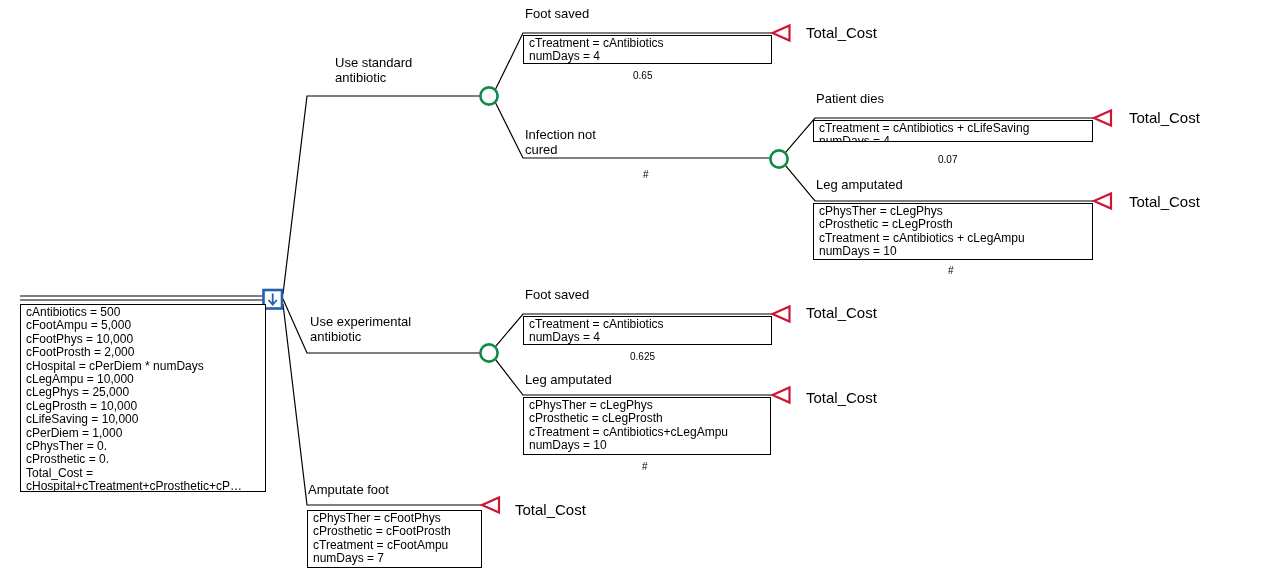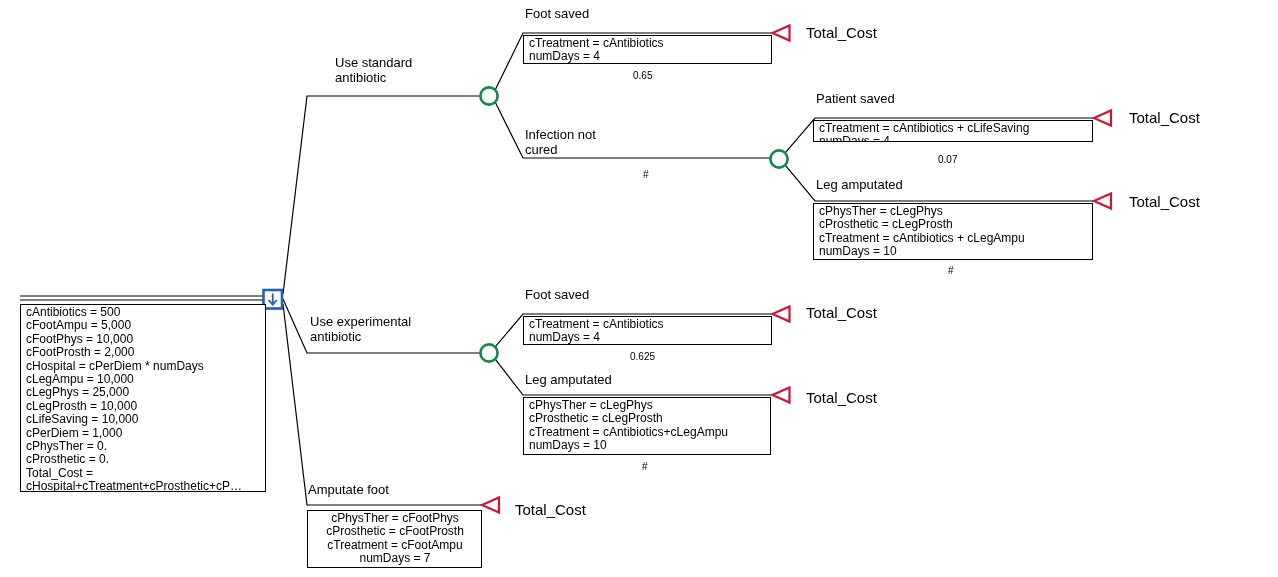--- a/index.html
+++ b/index.html
@@ -102,21 +102,21 @@
   <div class="lbl" style="left:525px; top:6px;">Foot saved</div>
   <div class="defbox" style="left:523px; top:35px; width:249px; height:29px;">cTreatment = cAntibiotics
 numDays = 4</div>
   <div class="prob" style="left:633px; top:69px;">0.65</div>
   <div class="payoff" style="left:806px; top:25px;">Total_Cost</div>
 
   <div class="lbl" style="left:525px; top:127px;">Infection not
 cured</div>
   <div class="prob" style="left:643px; top:168px;">#</div>
 
-  <div class="lbl" style="left:816px; top:91px;">Patient saved</div>
+  <div class="lbl" style="left:816px; top:91px;">Patient dies</div>
   <div class="defbox" style="left:813px; top:120px; width:280px; height:22px;">cTreatment = cAntibiotics + cLifeSaving
 numDays = 4</div>
   <div class="prob" style="left:938px; top:153px;">0.07</div>
   <div class="payoff" style="left:1129px; top:110px;">Total_Cost</div>
 
   <div class="lbl" style="left:816px; top:177px;">Leg amputated</div>
   <div class="defbox" style="left:813px; top:203px; width:280px; height:57px;">cPhysTher = cLegPhys
 cProsthetic = cLegProsth
 cTreatment = cAntibiotics + cLegAmpu
 numDays = 10</div>
@@ -134,19 +134,19 @@
 
   <div class="lbl" style="left:525px; top:372px;">Leg amputated</div>
   <div class="defbox" style="left:523px; top:397px; width:248px; height:58px;">cPhysTher = cLegPhys
 cProsthetic = cLegProsth
 cTreatment = cAntibiotics+cLegAmpu
 numDays = 10</div>
   <div class="prob" style="left:642px; top:460px;">#</div>
   <div class="payoff" style="left:806px; top:390px;">Total_Cost</div>
 
   <div class="lbl" style="left:308px; top:482px;">Amputate foot</div>
-  <div class="defbox" style="left:307px; top:510px; width:175px; height:58px;text-align:center;">cPhysTher = cFootPhys
+  <div class="defbox" style="left:307px; top:510px; width:175px; height:58px;">cPhysTher = cFootPhys
 cProsthetic = cFootProsth
 cTreatment = cFootAmpu
 numDays = 7</div>
   <div class="payoff" style="left:515px; top:502px;">Total_Cost</div>
 
 </div>
 
 </body></html>

